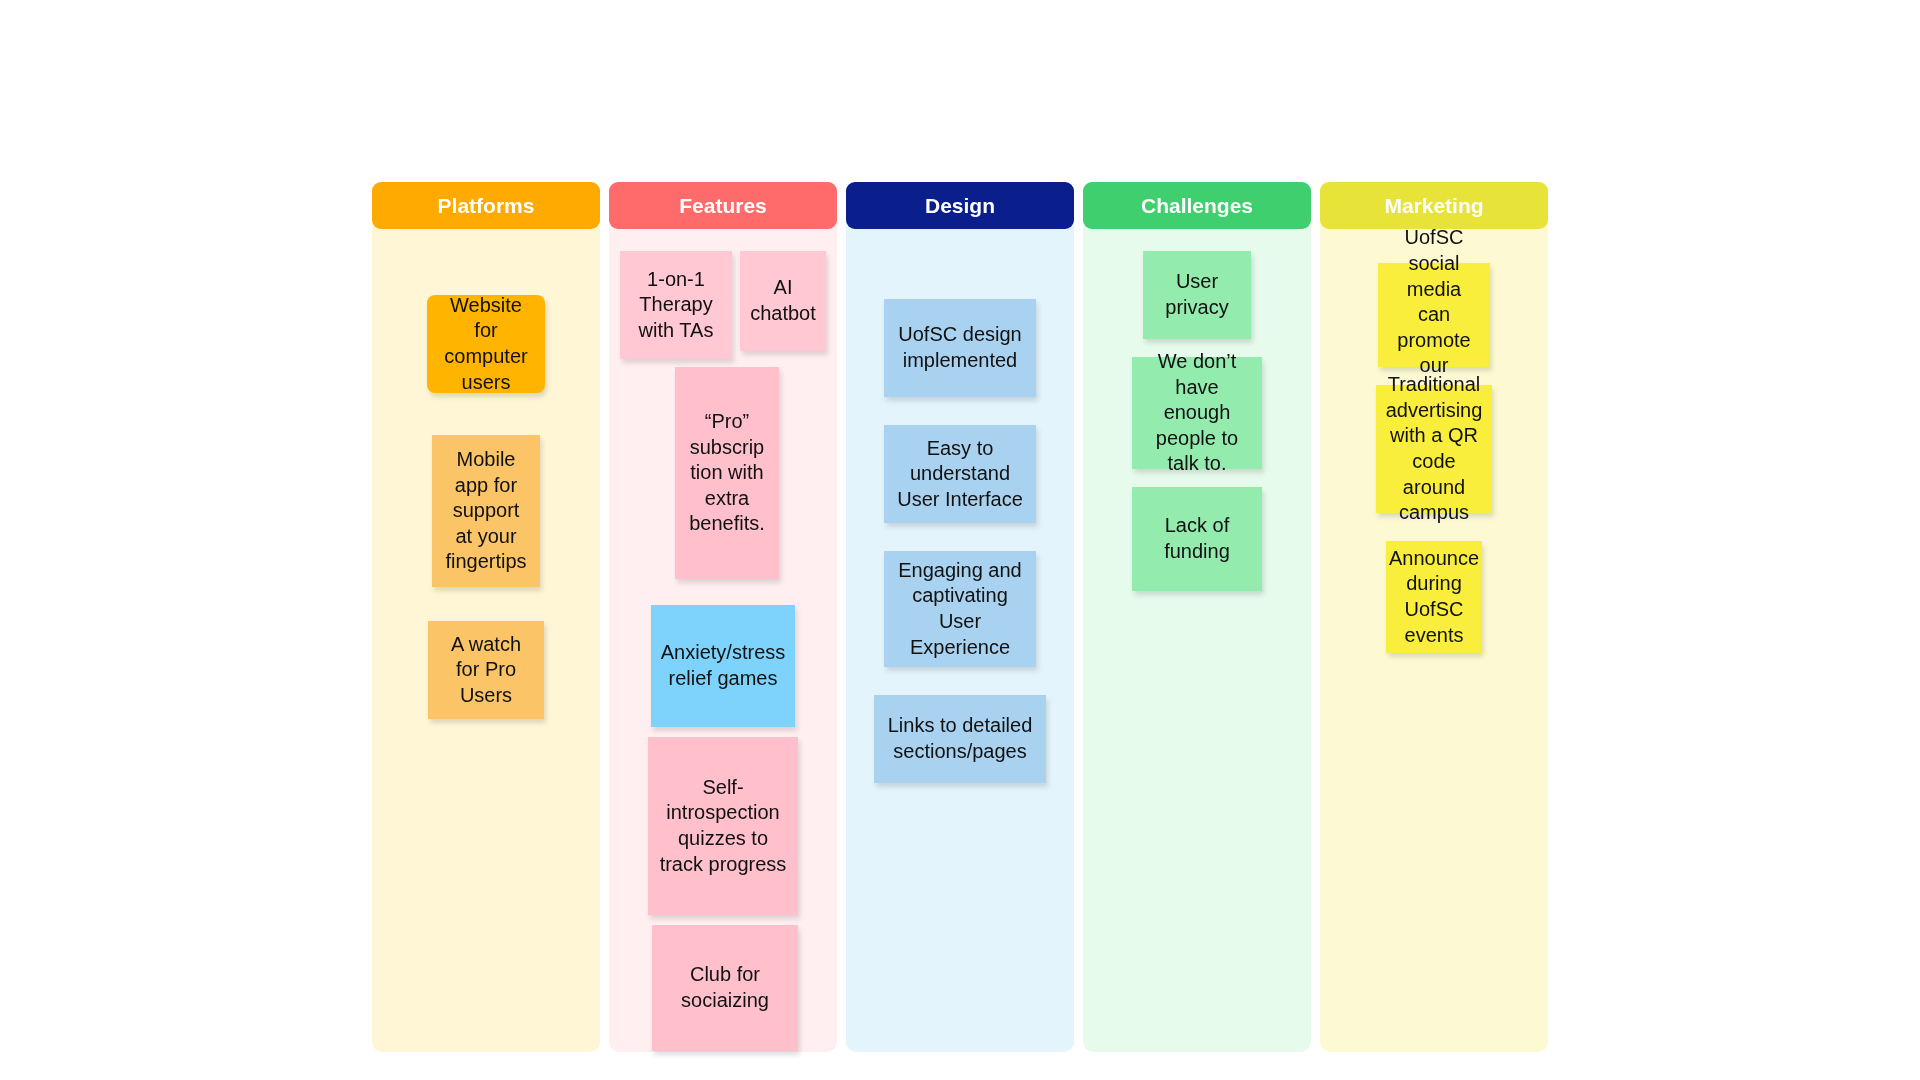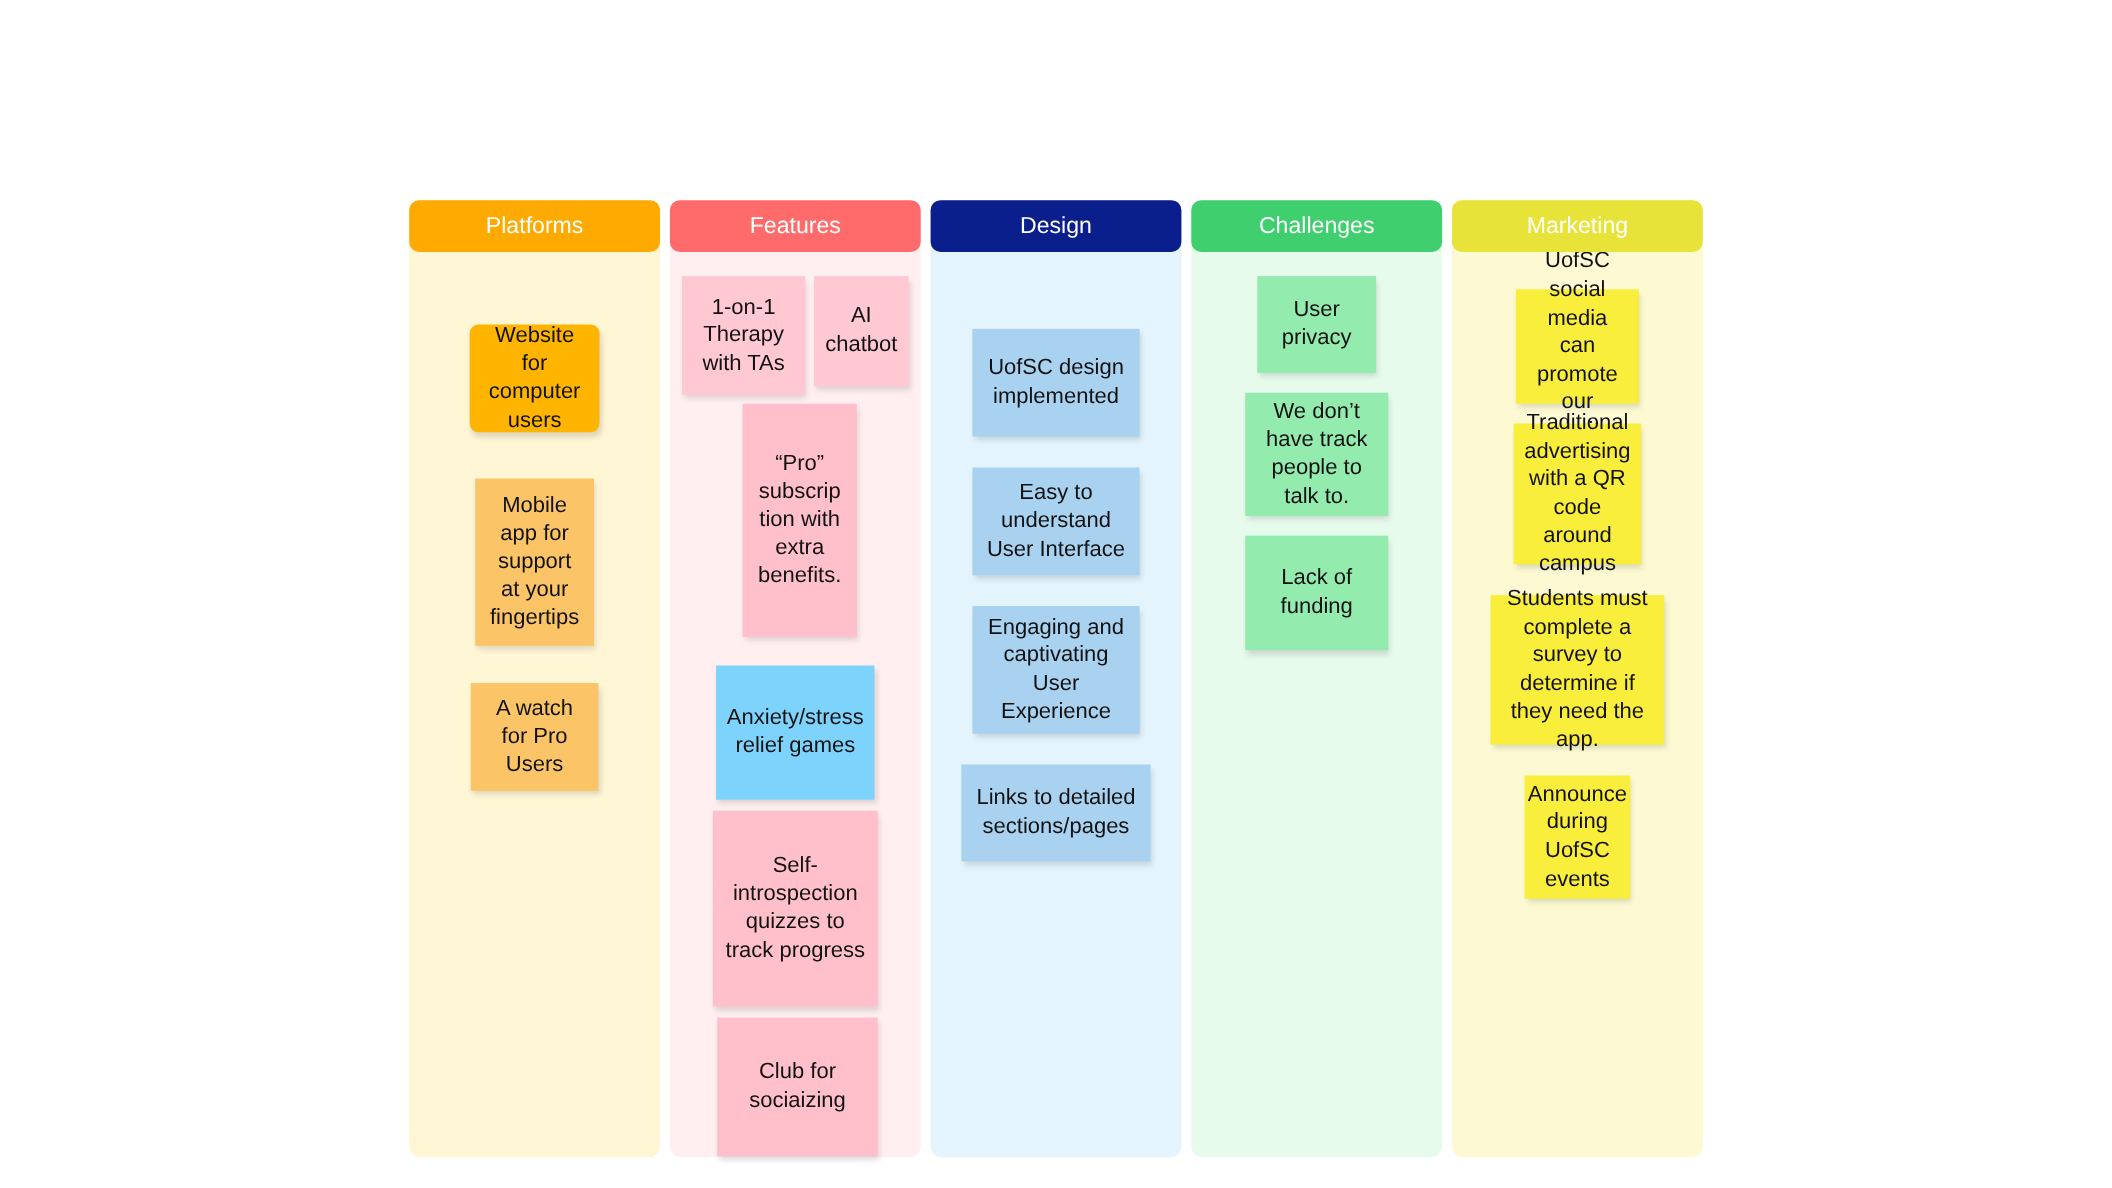--- a/index.html
+++ b/index.html
@@ -81,21 +81,21 @@
     height: 47px;
     border-radius: 9px;
     display: flex;
     align-items: center;
     justify-content: center;
     box-sizing: border-box;
   }
   .col-header-label {
     color: #ffffff;
     font-size: 21px;
-    font-weight: normal;
+    font-weight: bold;
     line-height: 1;
   }
   .cards {
     position: relative;
     z-index: 2;
     width: 100%;
     flex: 1;
     display: flex;
     flex-direction: column;
     align-items: center;
@@ -196,42 +196,39 @@
       <div class="column">
         <div class="col-body" style="background: rgb(231, 251, 236);"></div>
         <div class="col-header" style="background: rgb(63, 207, 110);">
           <span class="col-header-label">Challenges</span>
         </div>
         <div class="cards" style="padding-top: 22px;">
           <div class="card" style="background: rgb(147, 235, 174); width: 108px; height: 88px; margin-bottom: 18px;">
             <span>User privacy</span>
           </div>
           <div class="card" style="background: rgb(147, 235, 174); width: 130px; height: 112px; margin-bottom: 18px;">
-            <span>We don’t have track people to talk to.</span>
+            <span>We don’t have enough people to talk to.</span>
           </div>
           <div class="card" style="background: rgb(147, 235, 174); width: 130px; height: 104px; margin-bottom: 0px;">
             <span>Lack of funding</span>
           </div>
         </div>
       </div>
       <div class="column">
         <div class="col-body" style="background: rgb(253, 250, 211);"></div>
         <div class="col-header" style="background: rgb(232, 227, 56);">
           <span class="col-header-label">Marketing</span>
         </div>
         <div class="cards" style="padding-top: 34px;">
           <div class="card" style="background: rgb(250, 238, 60); width: 112px; height: 104px; margin-bottom: 18px;">
             <span>UofSC social media can promote our website.</span>
           </div>
           <div class="card" style="background: rgb(250, 238, 60); width: 116px; height: 128px; margin-bottom: 28px;">
             <span>Traditional advertising with a QR code around campus</span>
           </div>
-          <div class="card" style="background: rgb(250, 238, 60); width: 158px; height: 136px; margin-bottom: 28px;">
-            <span>Students must complete a survey to determine if they need the app.</span>
-          </div>
           <div class="card" style="background: rgb(250, 238, 60); width: 96px; height: 112px; margin-bottom: 0px;">
             <span>Announce during UofSC events</span>
           </div>
         </div>
       </div>
     </div>
 
 </div>
 
 </body></html>

